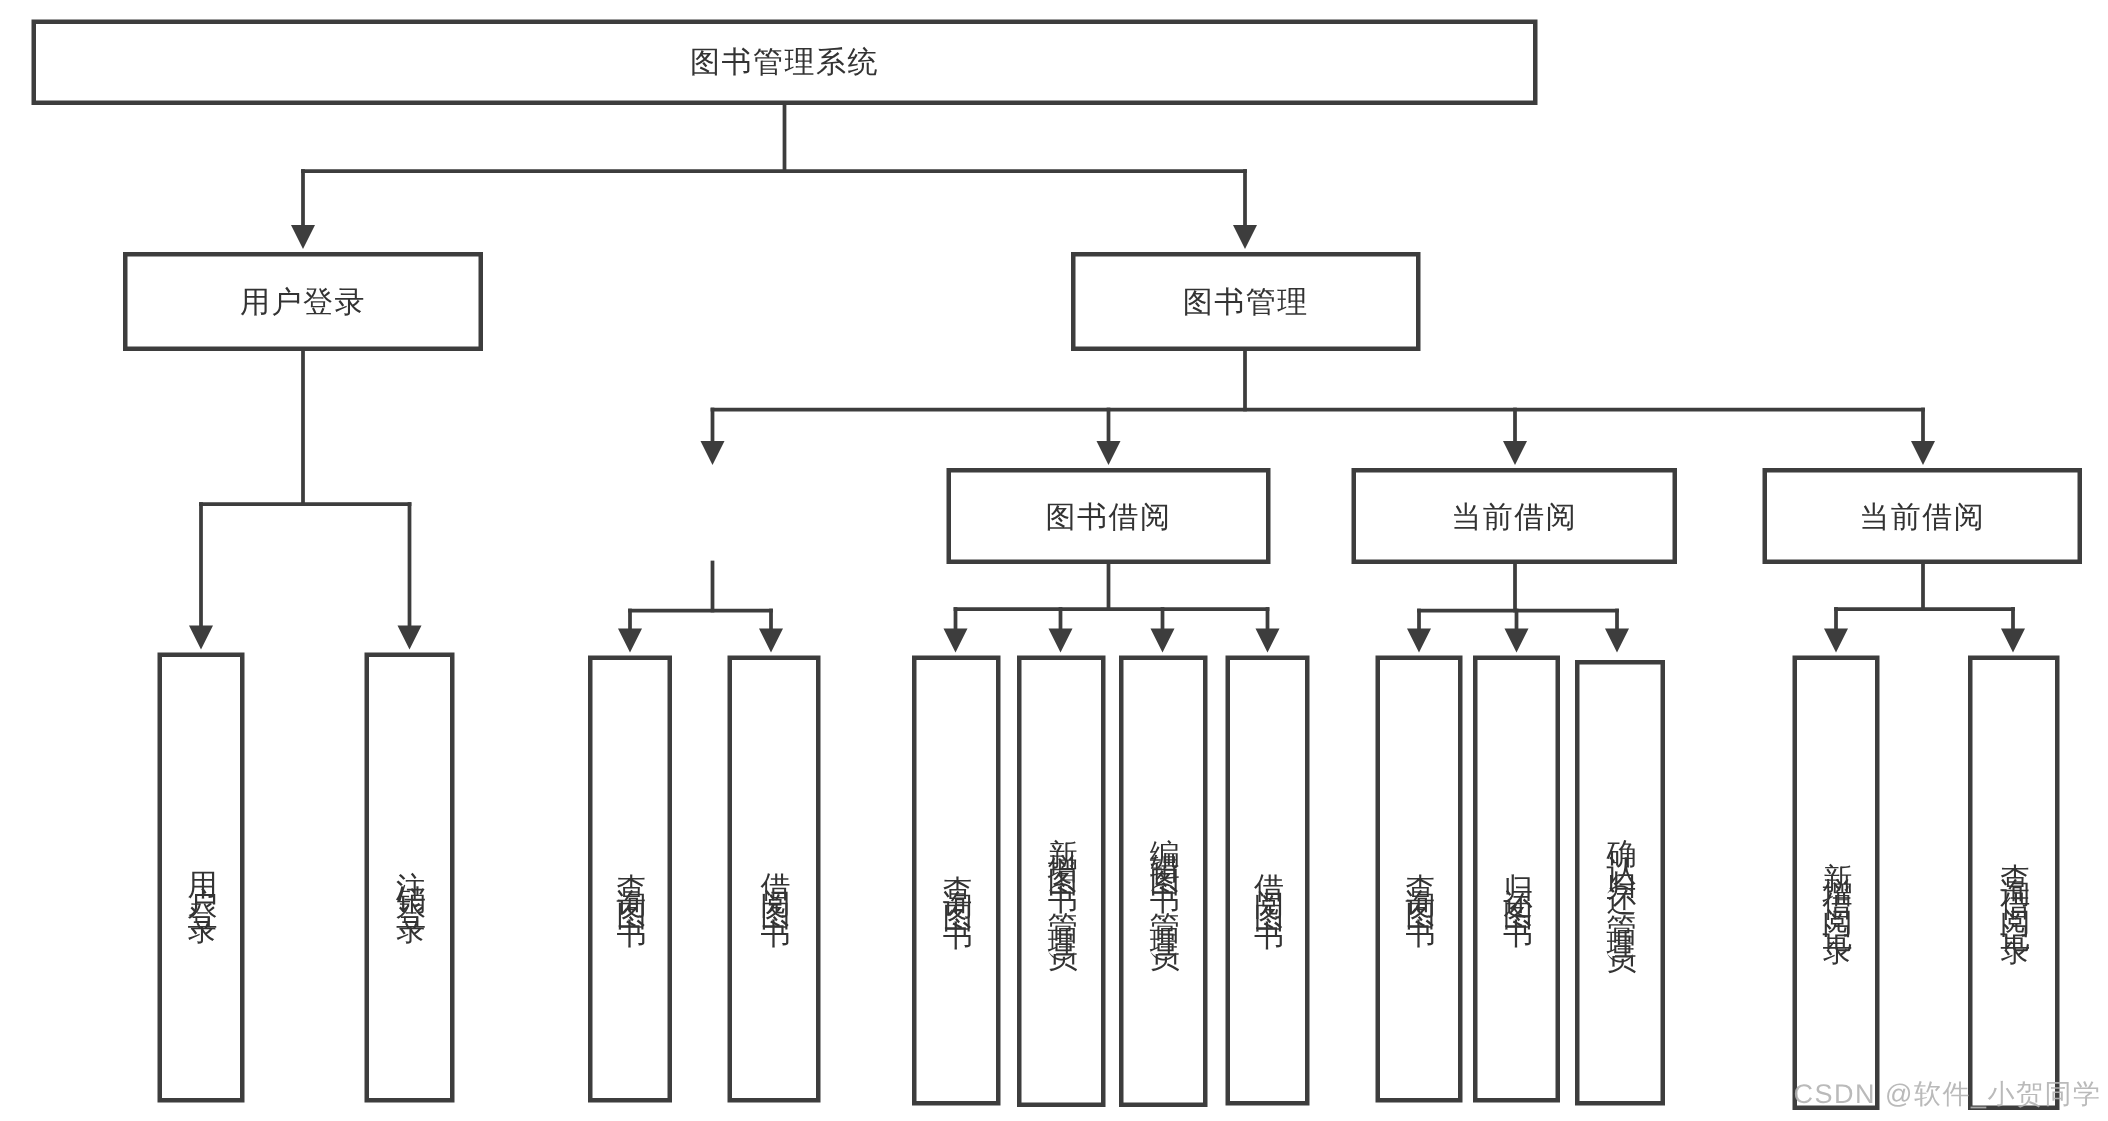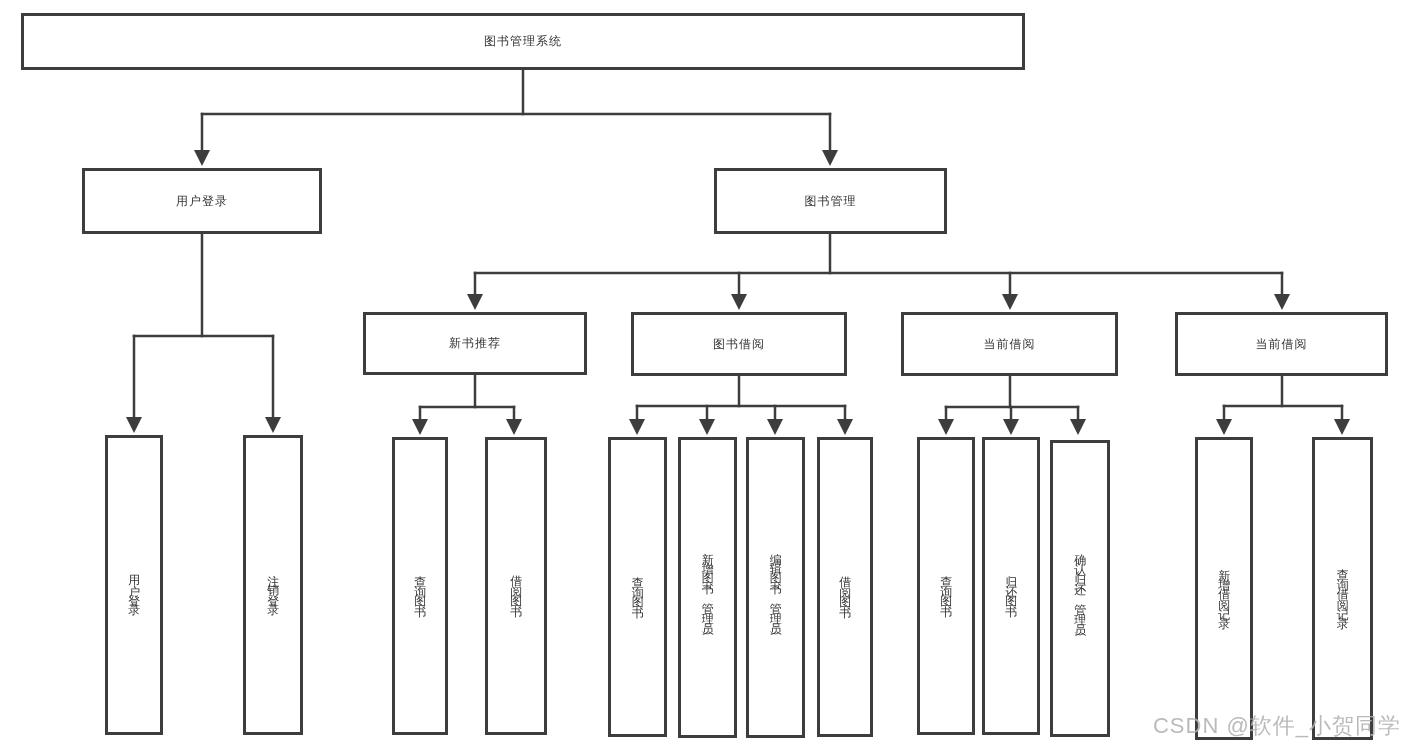--- a/index.html
+++ b/index.html
@@ -26,37 +26,37 @@
   }
   svg.connectors polygon { fill: var(--line); }
   .node {
     position: absolute;
     box-sizing: border-box;
     border: 3px solid var(--line);
     background: #ffffff;
     display: flex;
     align-items: center;
     justify-content: center;
-    font-size: 12px;
+    font-size: 20px;
     color: var(--text);
     letter-spacing: 1px;
     white-space: nowrap;
   }
   .node.v span {
     writing-mode: vertical-rl;
     text-orientation: mixed;
     letter-spacing: 10px;
     line-height: 1.05;
     white-space: normal;
   }
   .watermark {
     position: absolute;
     right: 4px;
     bottom: 6px;
-    font-size: 22px;
+    font-size: 18px;
     color: var(--watermark);
     letter-spacing: 1px;
     z-index: 5;
     opacity: 0.9;
   }
 </style>
 </head>
 <body>
 
 <div class="canvas">
@@ -141,23 +141,20 @@
     <span>图书管理系统</span>
   </div>
 
   <div class="node" style="left:82px;top:168px;width:240px;height:66px">
     <span>用户登录</span>
   </div>
   <div class="node" style="left:714px;top:168px;width:233px;height:66px">
     <span>图书管理</span>
   </div>
 
-  <div class="node" style="left:363px;top:312px;width:224px;height:63px">
-    <span>新书推荐</span>
-  </div>
   <div class="node" style="left:901px;top:312px;width:217px;height:64px">
     <span>当前借阅</span>
   </div>
   <div class="node" style="left:631px;top:312px;width:216px;height:64px">
     <span>图书借阅</span>
   </div>
   <div class="node" style="left:1175px;top:312px;width:213px;height:64px">
     <span>当前借阅</span>
   </div>
 

